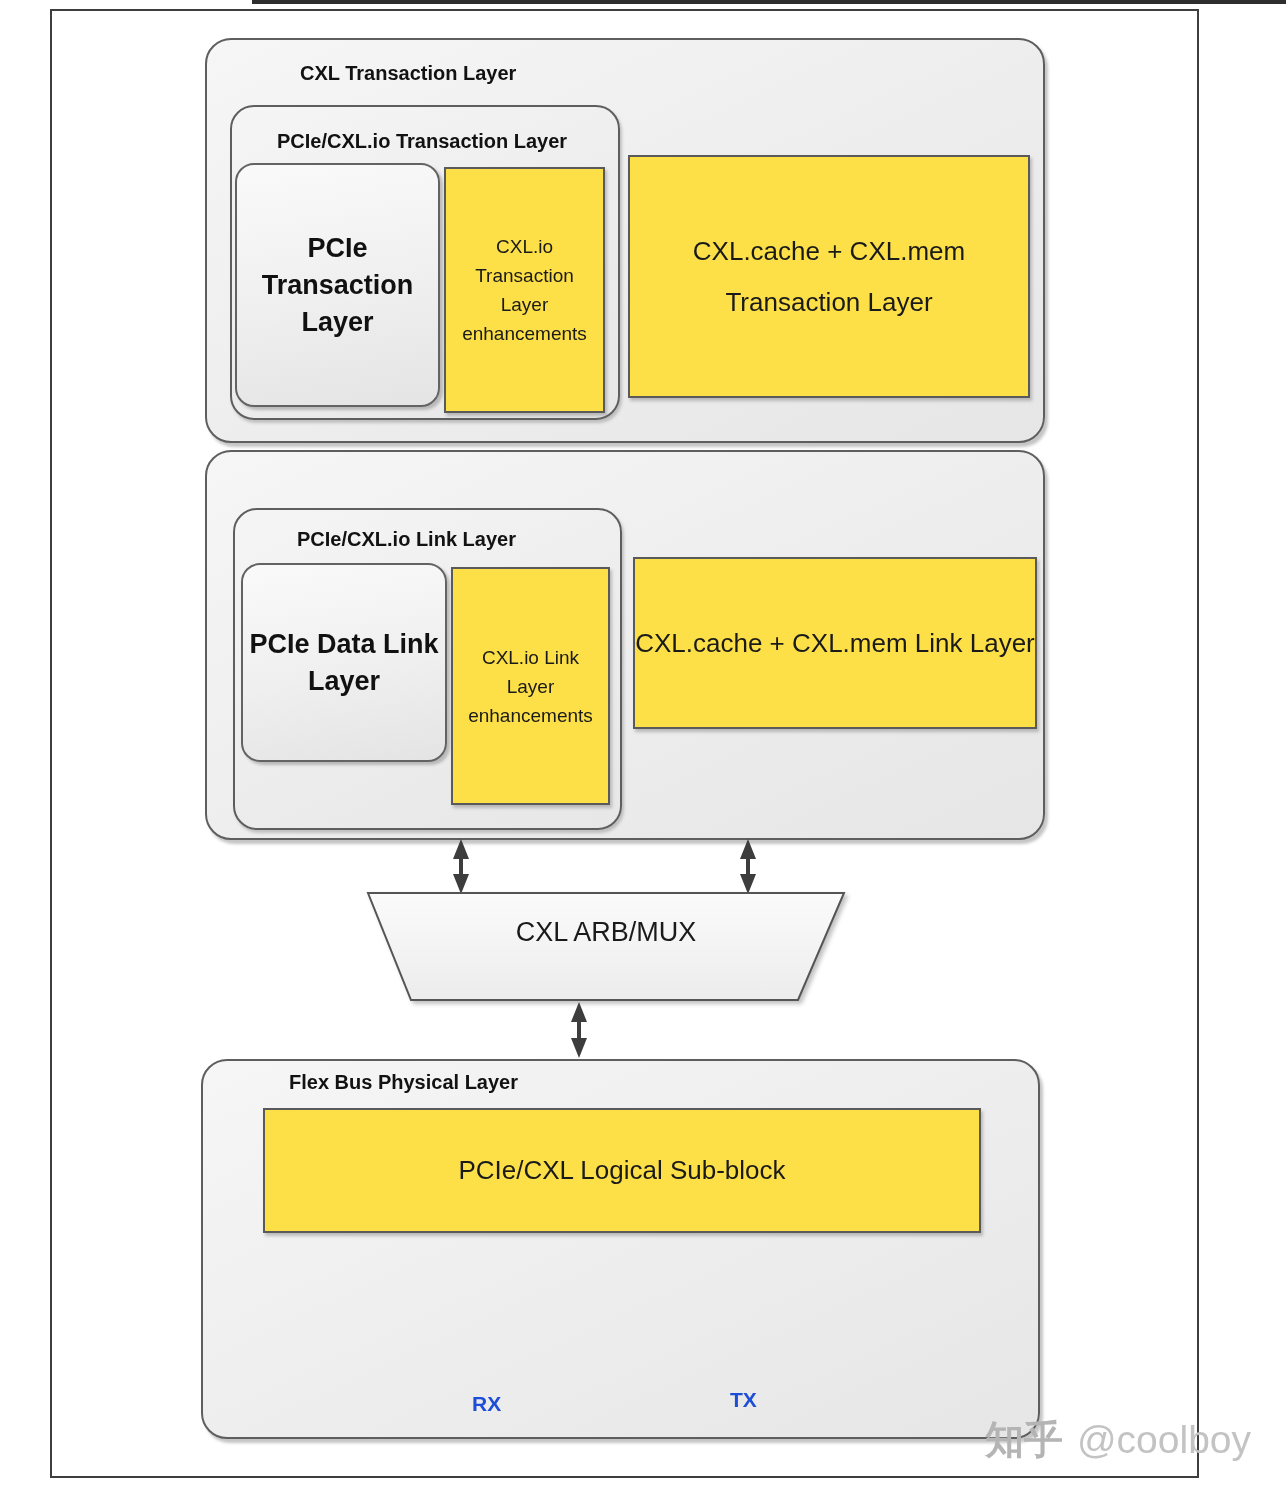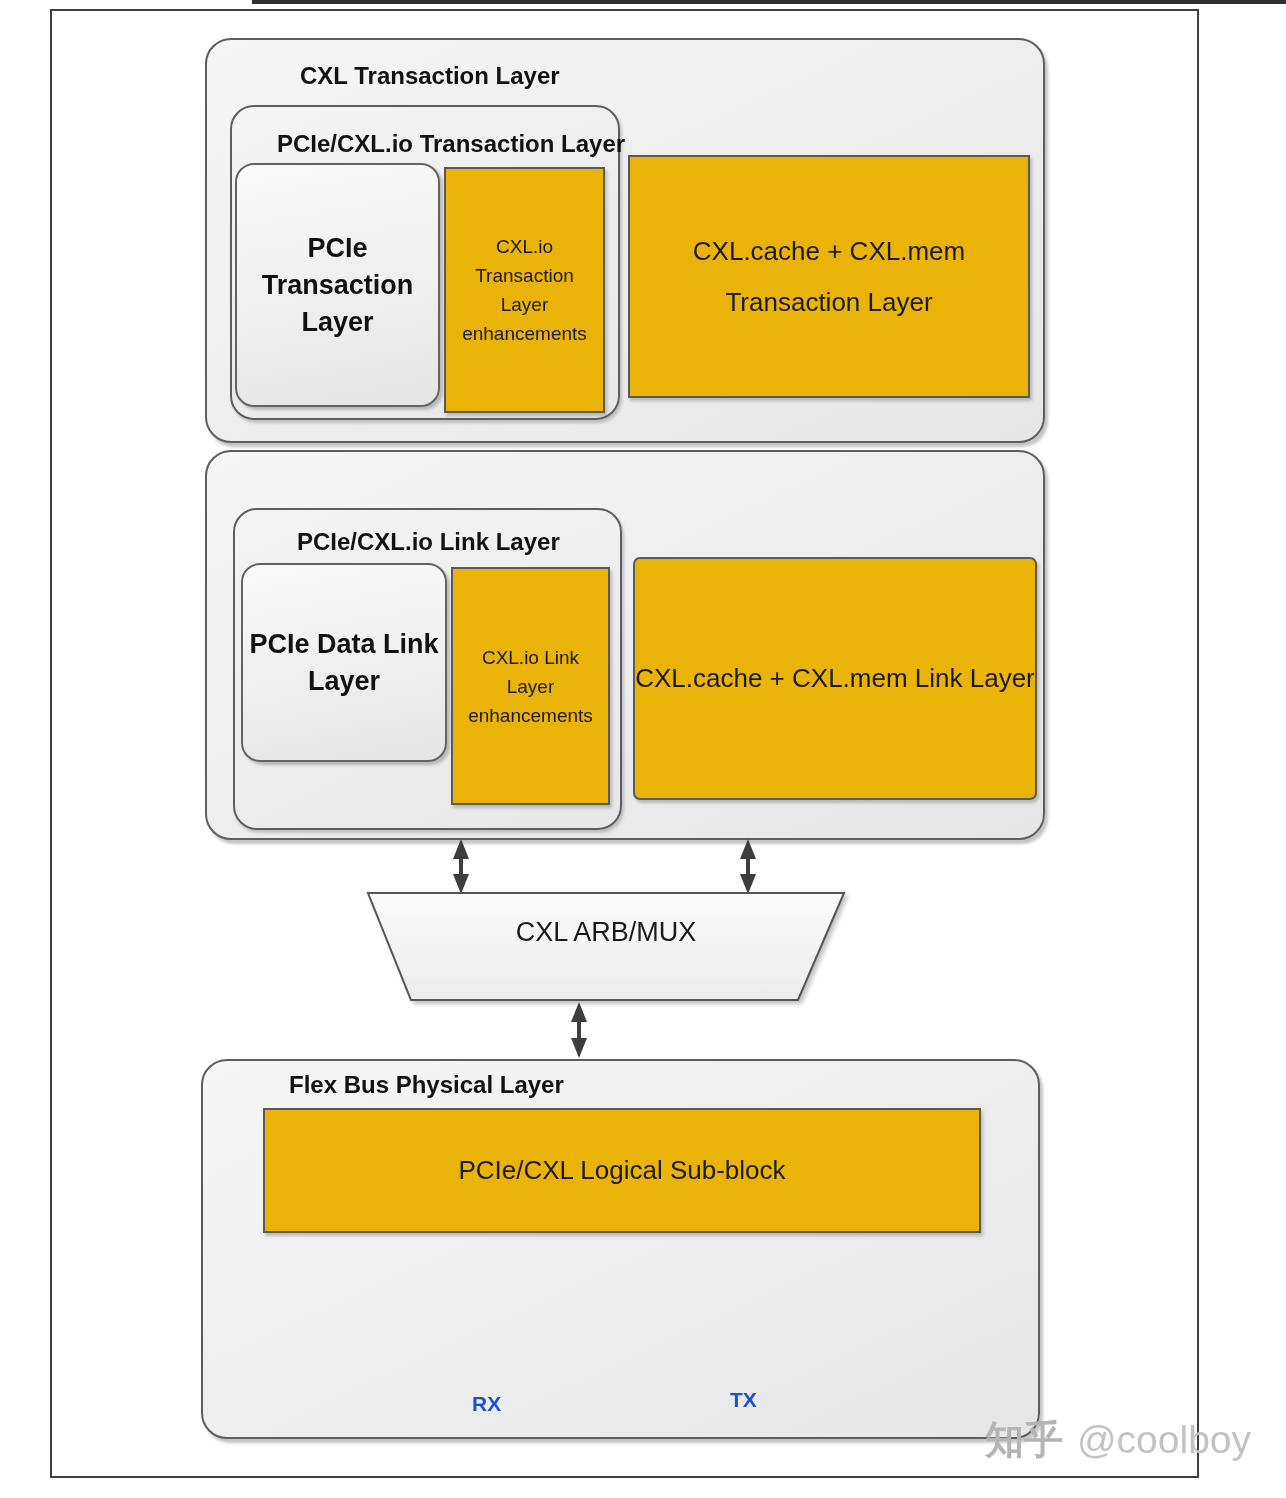--- a/index.html
+++ b/index.html
@@ -45,28 +45,28 @@
   }
   .gray-rounded-box {
     background: linear-gradient(170deg, #fafafa 0%, #efefef 55%, #e4e4e4 100%);
     border: 2px solid #636363;
     border-radius: 19px;
     box-shadow: 3px 3px 3px rgba(110,110,110,0.40);
     display: flex; align-items: center; justify-content: center;
     text-align: center;
   }
   .white-box {
-    background: #eab308;
+    background: #fde047;
     border: 2px solid #5a5a5a;
     box-shadow: 2px 3px 3px rgba(125,125,125,0.45);
     display: flex; align-items: center; justify-content: center;
     text-align: center;
   }
   .section-title {
-    font-size: 24px;
+    font-size: 20px;
     font-weight: 700;
     color: #121212;
     white-space: nowrap;
   }
   .box-text-big {
     font-size: 26px;
     color: #1a1a1a;
     line-height: 51px;
     white-space: pre-line;
   }
@@ -147,21 +147,21 @@
     <div class="box-text-big-bold">PCIe Data Link
 Layer</div>
   </div>
 
   <div class="abs white-box" style="left:451px; top:567px; width:159px; height:238px;">
     <div class="box-text-small">CXL.io Link
 Layer
 enhancements</div>
   </div>
 
-  <div class="abs white-box" style="left:633px; top:557px; width:404px; height:243px;border-radius:7px;">
+  <div class="abs white-box" style="left:633px; top:557px; width:404px; height:172px;">
     <div class="box-text-big">CXL.cache + CXL.mem Link Layer</div>
   </div>
 
   <div class="abs" style="left:449px; top:839px; width:24px; height:55px;">
     <svg class="arrow-svg" width="24" height="55" viewBox="0 0 24 55">
       <polygon points="12,0 4,20 20,20" fill="#3d3d3d"></polygon>
       <rect x="10" y="18" width="4" height="19" fill="#3d3d3d"></rect>
       <polygon points="12,55 4,35 20,35" fill="#3d3d3d"></polygon>
     </svg>
   </div>

